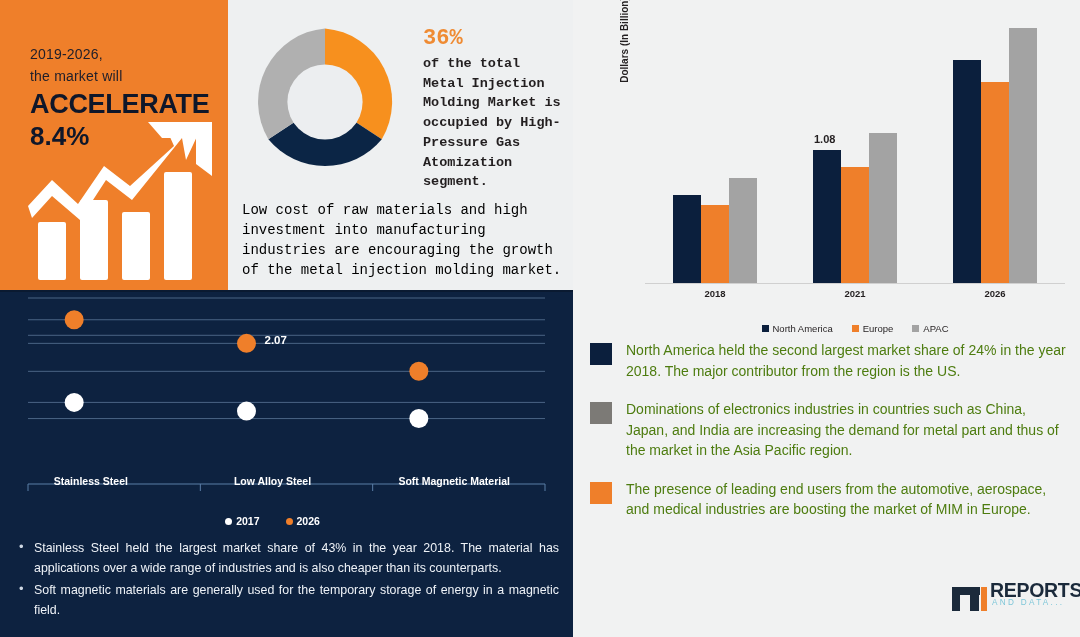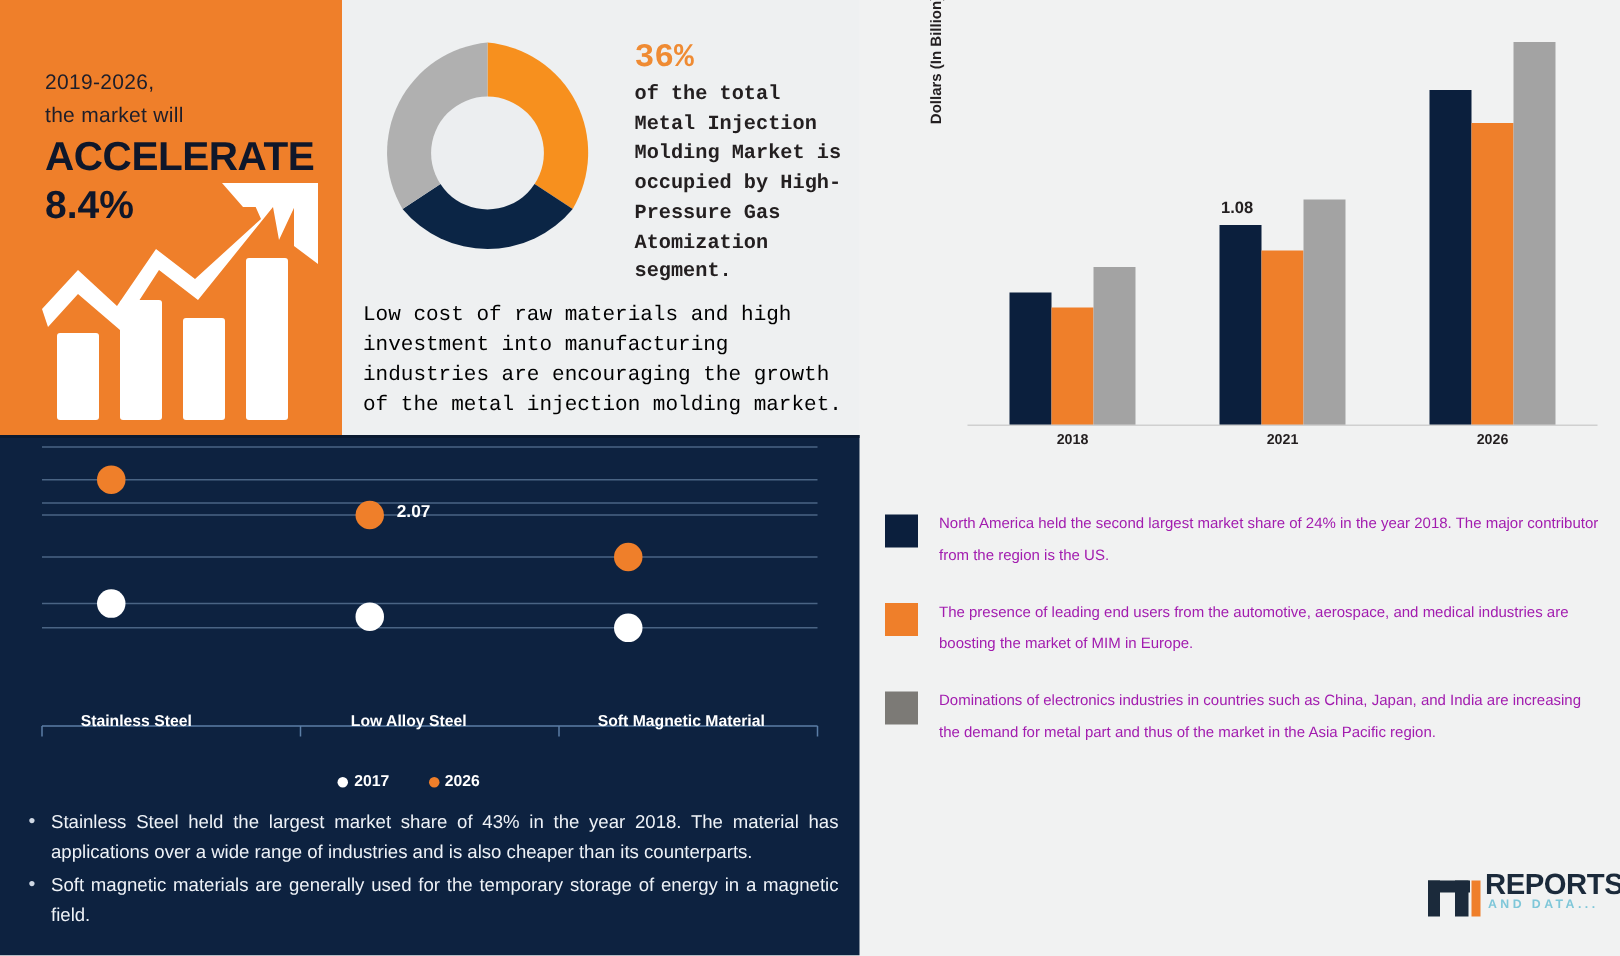--- a/index.html
+++ b/index.html
@@ -90,26 +90,26 @@
   .bar-group { position:absolute; bottom:0; display:flex; align-items:flex-end; gap:0px; }
   .bar { width:28px; }
   .bar-value {
     position:absolute; font-size:11px; font-weight:700; color:#231f20; white-space:nowrap;
   }
 
   
   #region-notes { position:absolute; left:590px; top:340px; width:480px; }
   .region-item { display:flex; align-items:flex-start; margin-bottom:18px; }
   .region-sq { width:22px; height:22px; flex:0 0 22px; margin-right:14px; margin-top:3px; }
-  .region-text { color:#a21caf; font-size:10px; line-height:20.5px; }
+  .region-text { color:#4d7c0f; font-size:14px; line-height:20.5px; }
 
   
   #logo { position:absolute; left:950px; top:578px; width:120px; height:40px; }
   #logo-wordmark { position:absolute; left:990px; top:579px; font-size:19.5px; font-weight:700; color:#1b2a3b; letter-spacing:-.3px; }
-  #logo-sub { position:absolute; left:992px; top:598px; font-size:8.2px; letter-spacing:2.3px; color:#7fc7d9; font-weight:700; }
+  #logo-sub { position:absolute; left:992px; top:598px; font-size:8.2px; letter-spacing:2.3px; color:#7fc7d9; font-weight:400; }
 </style>
 </head>
 <body>
 
 <div class="root">
 
   <section id="accelerate-panel">
     <div class="acc-text">
       <div class="acc-l1">2019-2026,</div>
       <div class="acc-l2">the market will</div>
@@ -166,20 +166,34 @@
           <div class="bar" style="height: 201.527px; background: rgb(239, 127, 42);"></div>
           <div class="bar" style="height: 255.927px; background: rgb(163, 163, 163);"></div>
         </div>
         <div class="bar-value" style="left: 169px; bottom: 138.527px;">1.08</div>
       </div>
     <div id="bar-axis"></div>
     <div id="bar-xlabels">
       <div>2018</div>
       <div>2021</div>
       <div>2026</div>
+    </div>
+    <div id="bar-legend">
+      <div class="bleg">
+        <span class="sq" style="background:#0b1f3d"></span>
+        <span>North America</span>
+      </div>
+      <div class="bleg">
+        <span class="sq" style="background:#ef7f2a"></span>
+        <span>Europe</span>
+      </div>
+      <div class="bleg">
+        <span class="sq" style="background:#a3a3a3"></span>
+        <span>APAC</span>
+      </div>
     </div>
   </section>
 
   <section id="dotplot-panel">
     <div class="topline"></div>
     <svg id="dot-chart" viewBox="0 0 573 200">
         <line x1="28" x2="545" y1="4" y2="4" stroke="#4a6484" stroke-width="1"></line>
         <line x1="28" x2="545" y1="25.74999999999997" y2="25.74999999999997" stroke="#4a6484" stroke-width="1"></line>
         <line x1="28" x2="545" y1="41.28571428571428" y2="41.28571428571428" stroke="#4a6484" stroke-width="1"></line>
         <line x1="28" x2="545" y1="49.3642857142857" y2="49.3642857142857" stroke="#4a6484" stroke-width="1"></line>
@@ -219,26 +233,26 @@
       <li>Soft magnetic materials are generally used for the temporary storage of energy in a magnetic field.</li>
     </ul>
   </section>
 
   <section id="region-notes">
     <div class="region-item">
       <span class="region-sq" style="background:#0b1f3d"></span>
       <span class="region-text">North America held the second largest market share of 24% in the year 2018. The major contributor from the region is the US.</span>
     </div>
     <div class="region-item">
+      <span class="region-sq" style="background:#7c7a76"></span>
+      <span class="region-text">Dominations of electronics industries in countries such as China, Japan, and India are increasing the demand for metal part and thus of the market in the Asia Pacific region.</span>
+    </div>
+    <div class="region-item">
       <span class="region-sq" style="background:#ef7f2a"></span>
       <span class="region-text">The presence of leading end users from the automotive, aerospace, and medical industries are boosting the market of MIM in Europe.</span>
-    </div>
-    <div class="region-item">
-      <span class="region-sq" style="background:#7c7a76"></span>
-      <span class="region-text">Dominations of electronics industries in countries such as China, Japan, and India are increasing the demand for metal part and thus of the market in the Asia Pacific region.</span>
     </div>
   </section>
 
   <svg id="logo" viewBox="0 0 120 40">
     <rect x="2" y="9" width="28" height="8" fill="#1b2a3b"></rect>
     <rect x="2" y="9" width="8" height="24" fill="#1b2a3b"></rect>
     <rect x="20" y="9" width="9" height="24" fill="#1b2a3b"></rect>
     <rect x="31" y="9" width="6" height="24" fill="#ef7f2a"></rect>
   </svg>
   <div id="logo-wordmark">REPORTS</div>

